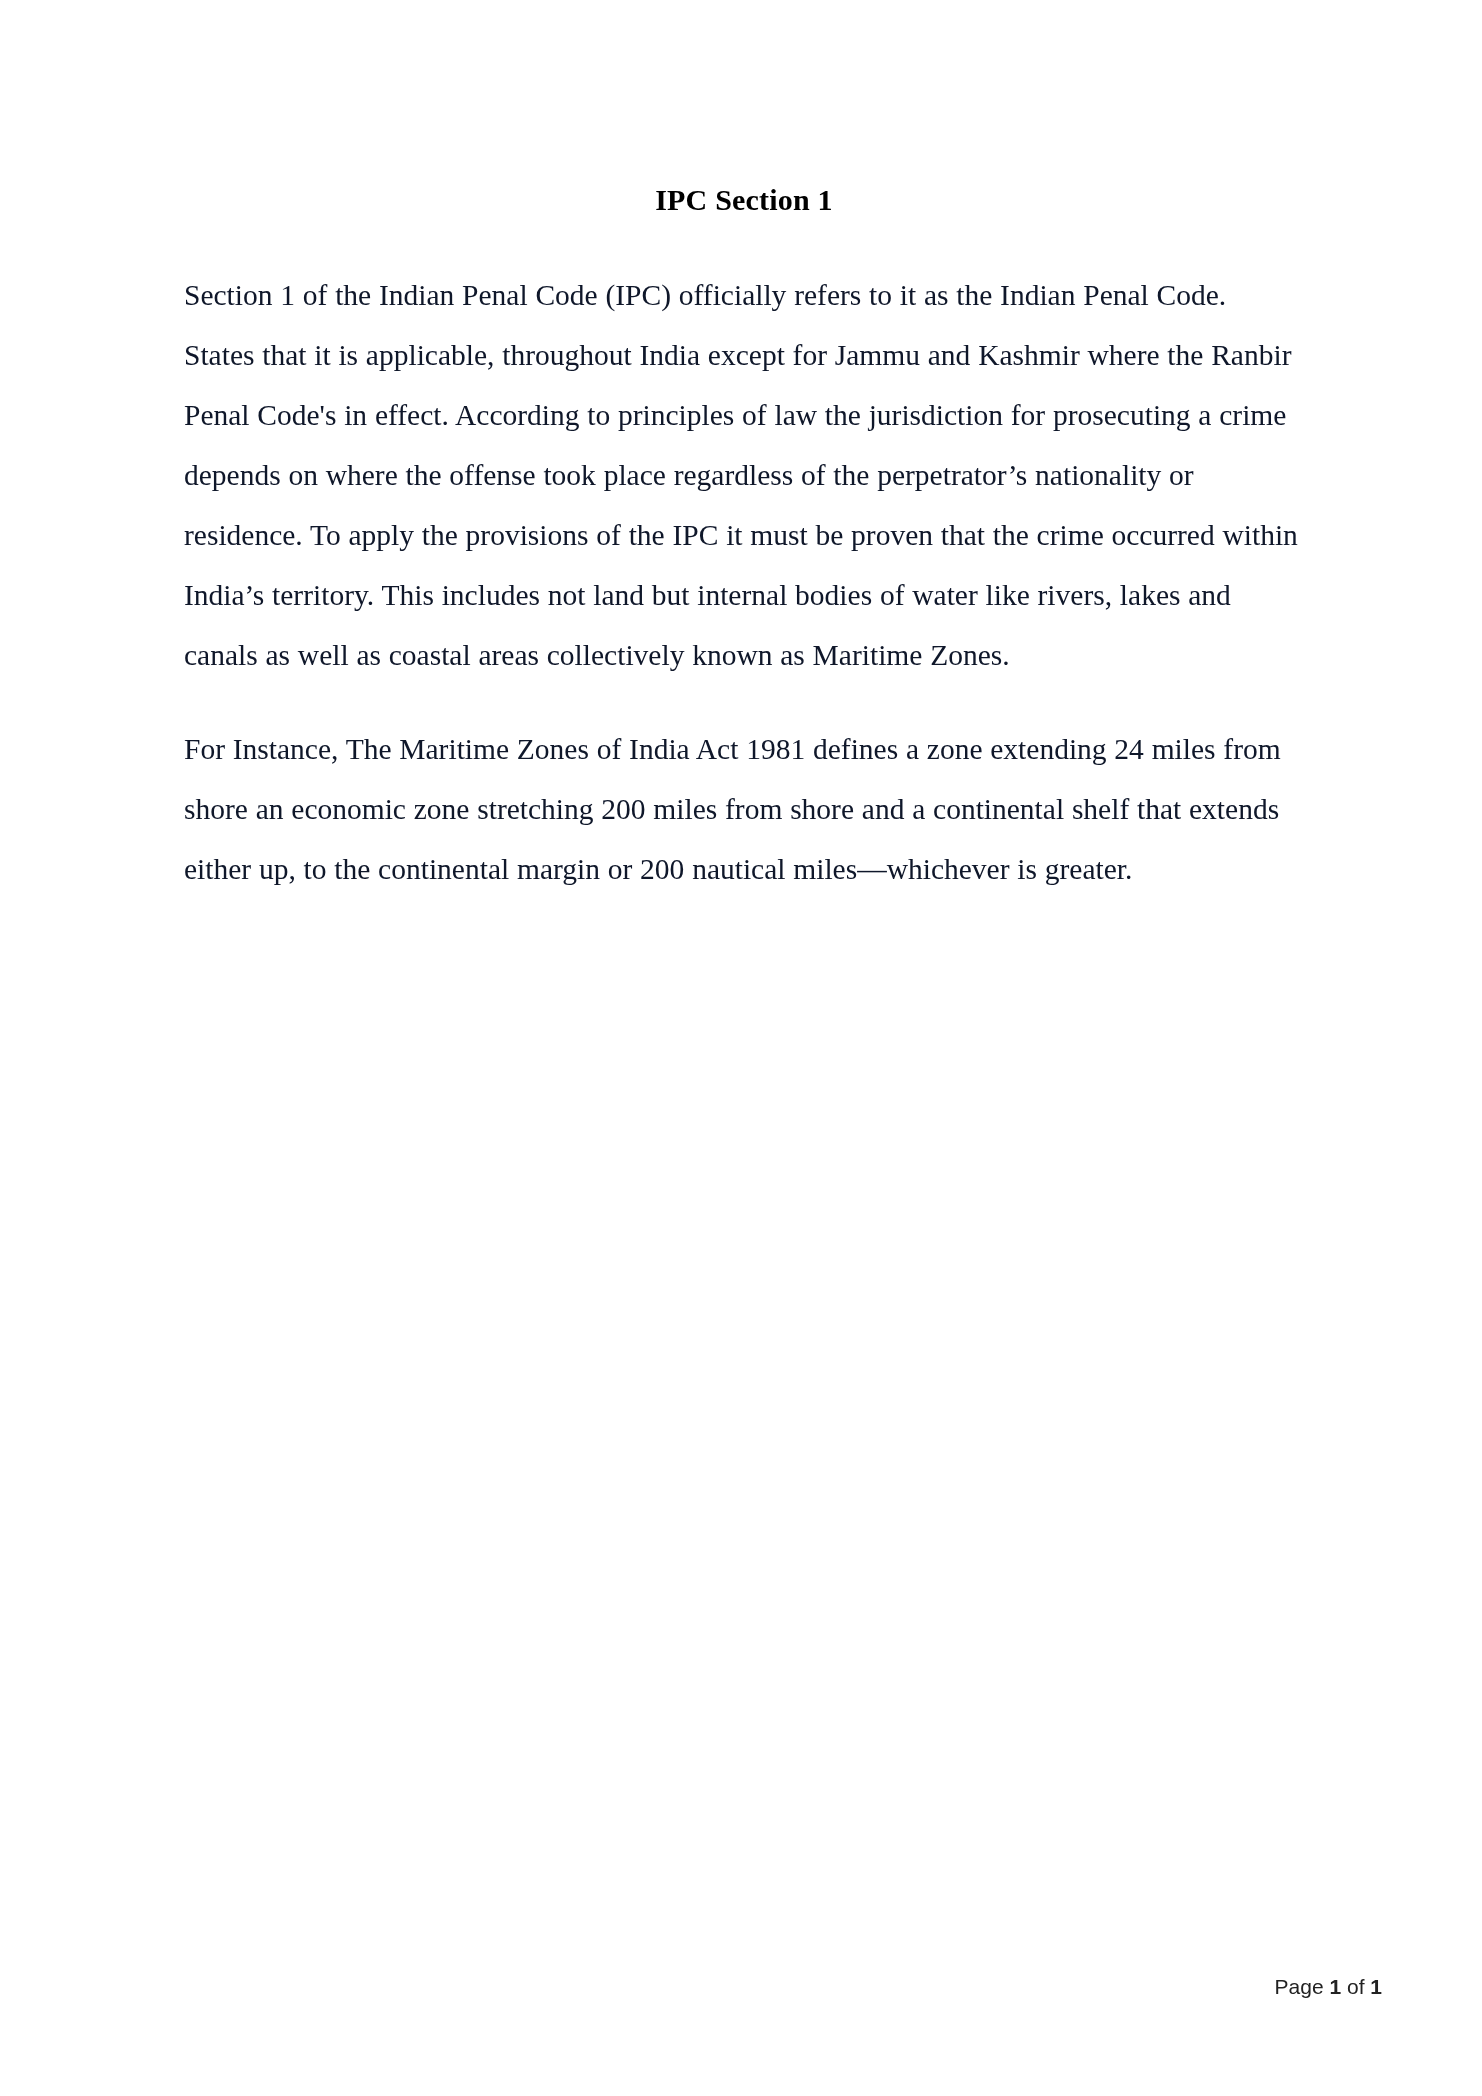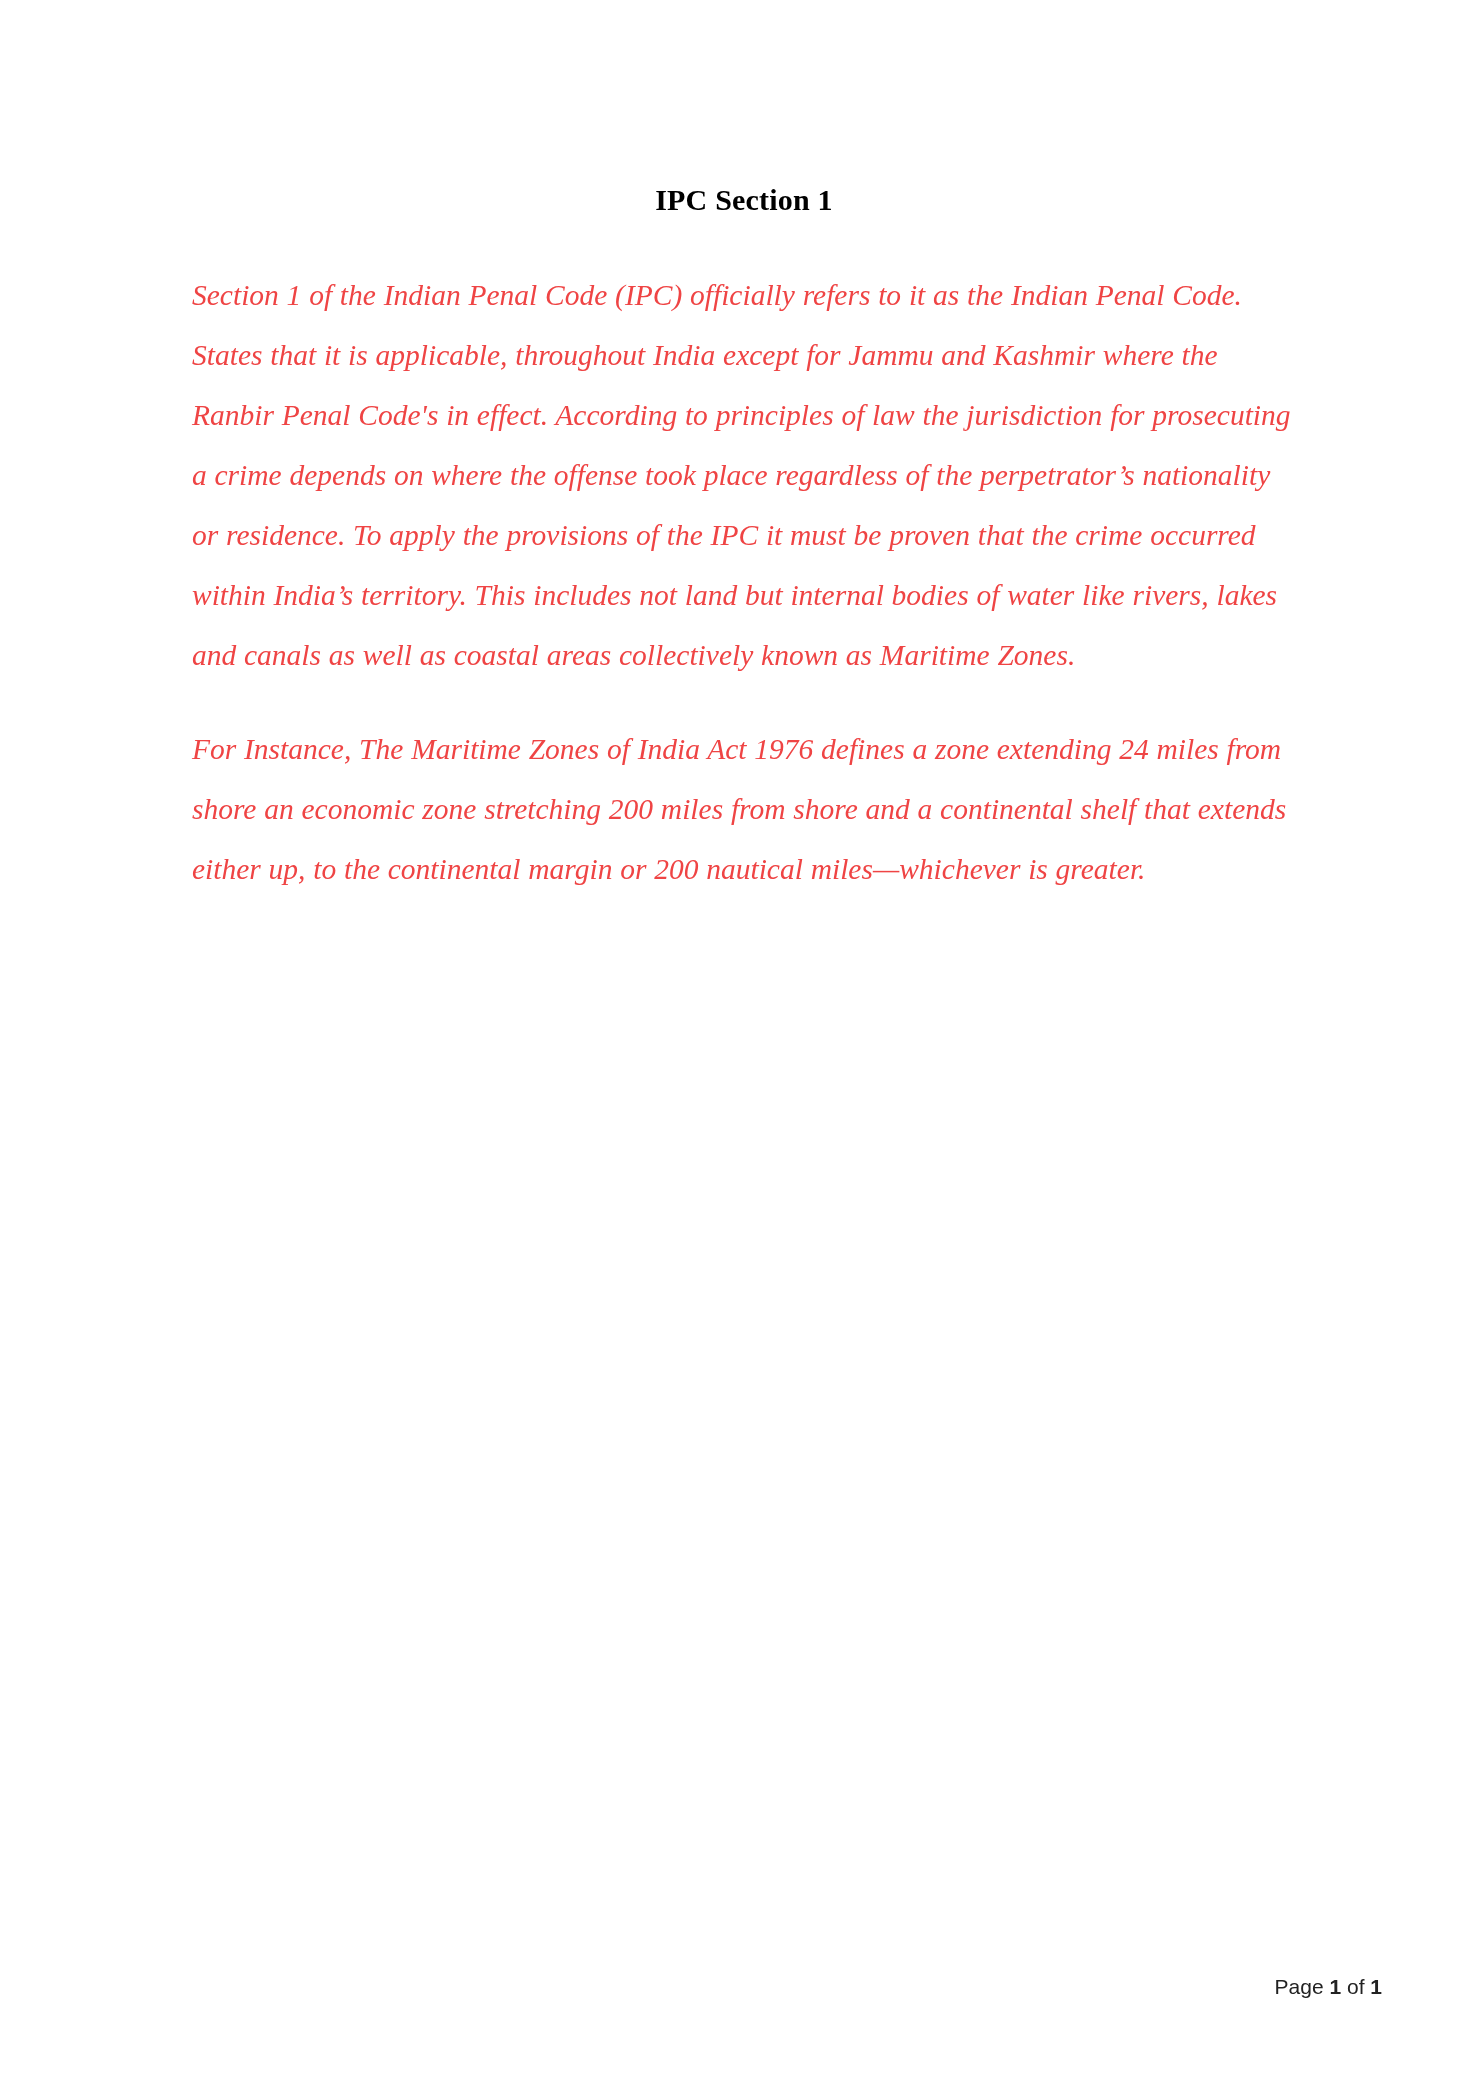--- a/index.html
+++ b/index.html
@@ -29,26 +29,25 @@
     color: #000000;
     text-align: center;
     margin: 0;
     padding-top: 183px;
     letter-spacing: 0.2px;
   }
   .body-paragraph {
     font-family: "Liberation Serif", "DejaVu Serif", serif;
     font-size: 29.5px;
     line-height: 60px;
-    color: #ef4444;
+    color: #0f172a;
     text-align: left;
-    margin: 12px;
+    margin: 4px;
     padding: 0;
     word-spacing: 0.4px;
-    font-style: italic;
   }
   #para-1 {
     margin-top: 48px;
   }
   #para-2 {
     margin-top: 34px;
   }
   .page-footer {
     position: absolute;
     right: 100px;
@@ -67,19 +66,19 @@
 <body>
 
 <div class="page">
 
   <div class="content">
 
     <h1 class="doc-title">IPC Section 1</h1>
 
     <p class="body-paragraph" id="para-1">Section 1 of the Indian Penal Code (IPC) officially refers to it as the Indian Penal Code. States that it is applicable, throughout India except for Jammu and Kashmir where the Ranbir Penal Code's in effect. According to principles of law the jurisdiction for prosecuting a crime depends on where the offense took place regardless of the perpetrator’s nationality or residence. To apply the provisions of the IPC it must be proven that the crime occurred within India’s territory. This includes not land but internal bodies of water like rivers, lakes and canals as well as coastal areas collectively known as Maritime Zones.</p>
 
-    <p class="body-paragraph" id="para-2">For Instance, The Maritime Zones of India Act 1976 defines a zone extending 24 miles from shore an economic zone stretching 200 miles from shore and a continental shelf that extends either up, to the continental margin or 200 nautical miles—whichever is greater.</p>
+    <p class="body-paragraph" id="para-2">For Instance, The Maritime Zones of India Act 1981 defines a zone extending 24 miles from shore an economic zone stretching 200 miles from shore and a continental shelf that extends either up, to the continental margin or 200 nautical miles—whichever is greater.</p>
 
   </div>
 
   <div class="page-footer"><span>Page </span><span class="num">1</span><span> of </span><span class="num">1</span></div>
 
 </div>
 
 </body></html>

